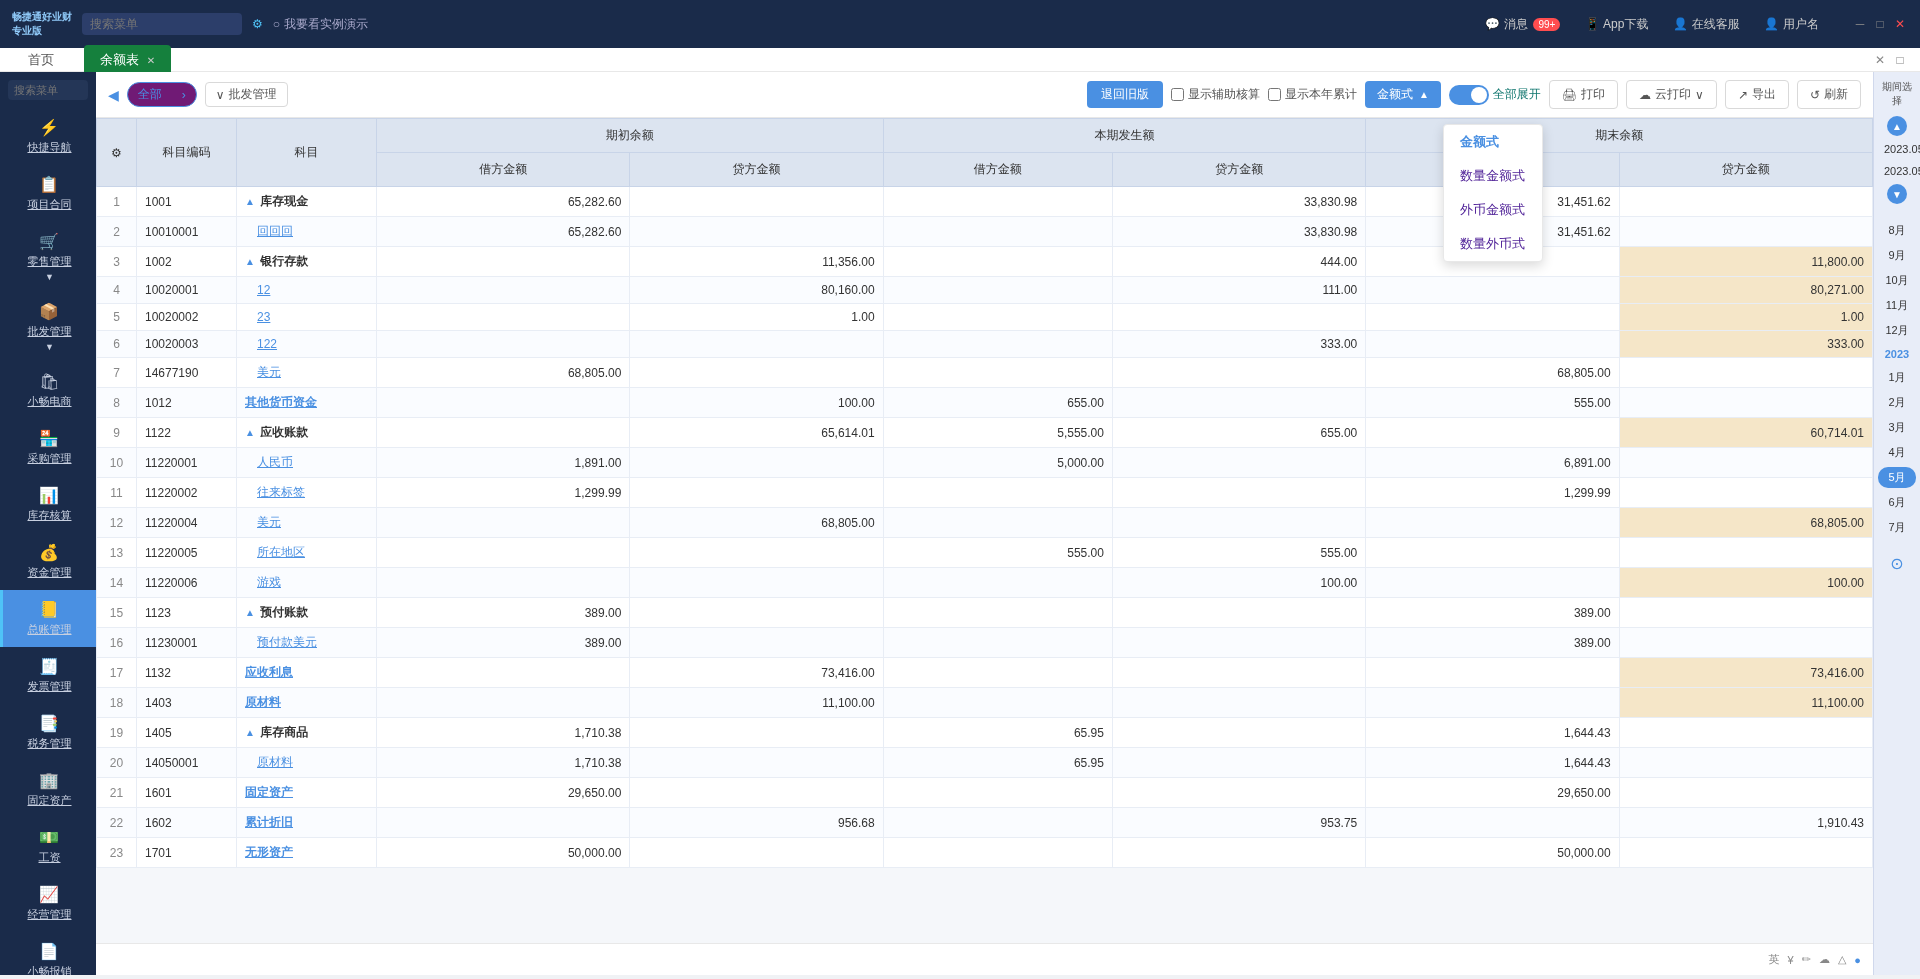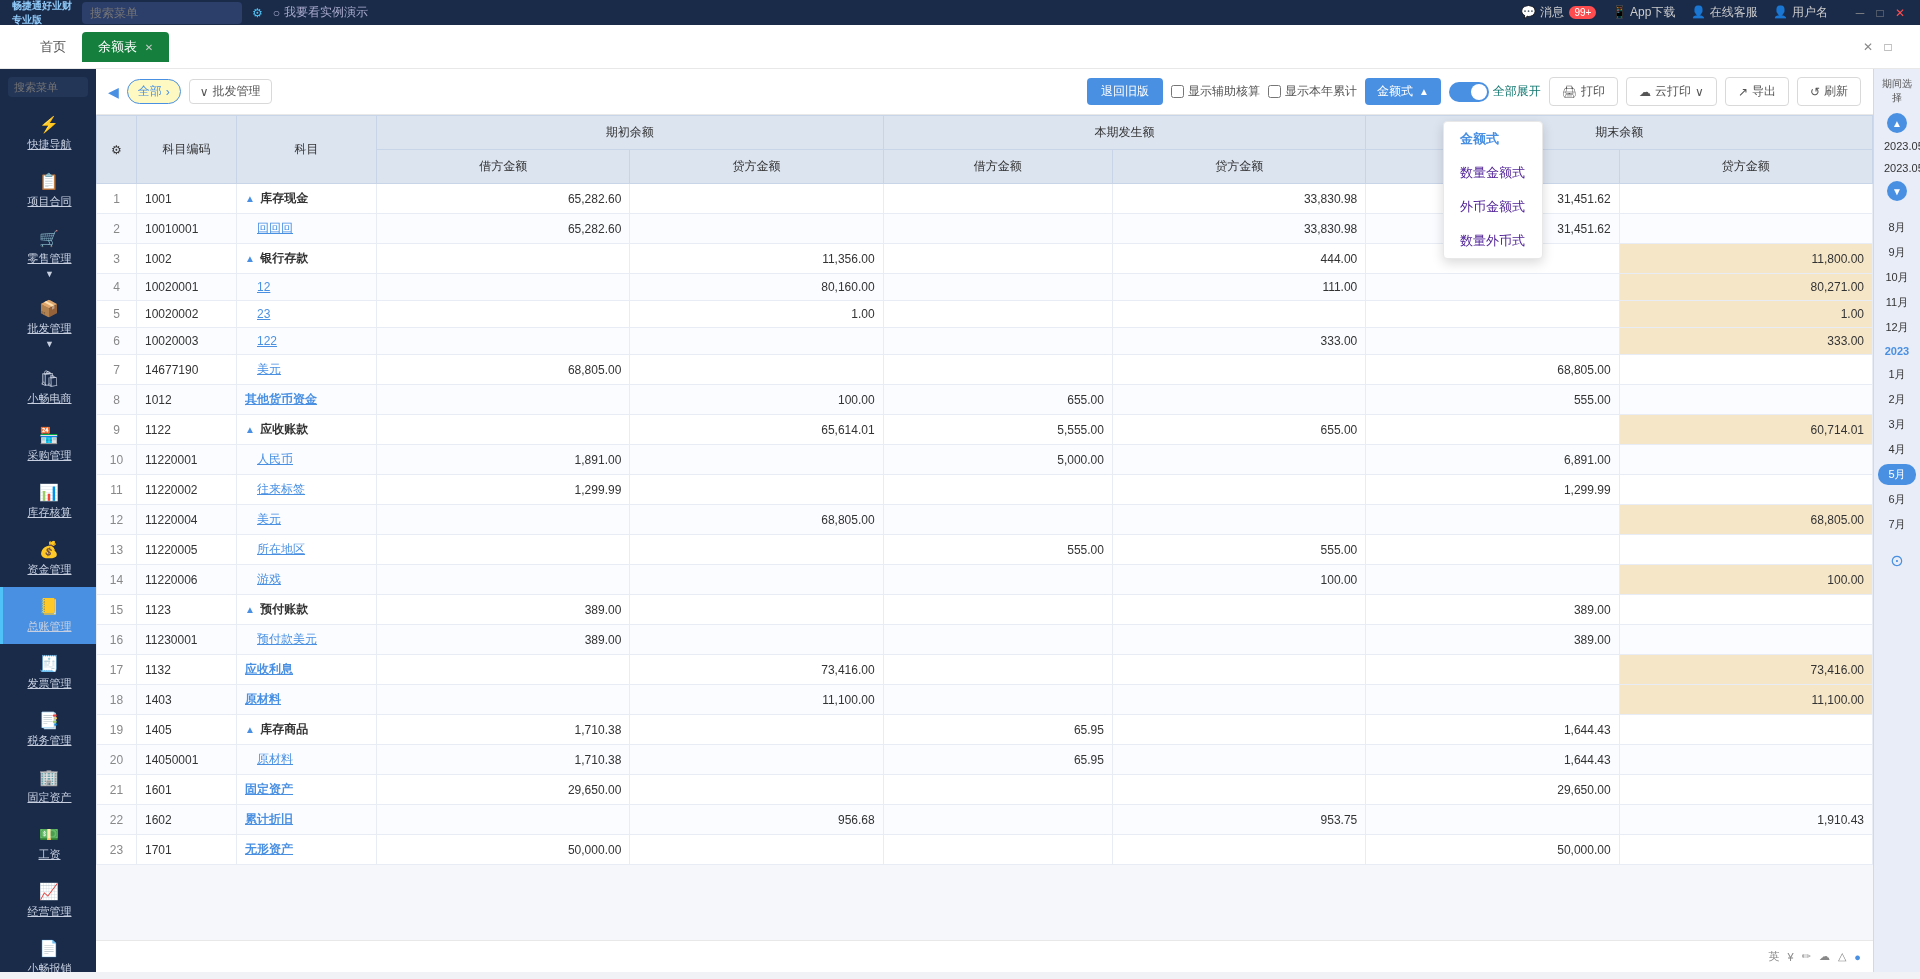--- a/index.html
+++ b/index.html
@@ -1,43 +1,43 @@
 <!DOCTYPE html>
 <html><head>
   <meta charset="utf-8">
   <style>
     * { box-sizing: border-box; margin: 0; padding: 0; }
     body { font-family: 'Microsoft YaHei', Arial, sans-serif; font-size: 12px; background: #f0f2f5; color: #333; overflow: hidden; }
 
     
     .top-bar {
-      height: 25px;
+      height: 48px;
       background: #1a2b4a;
       display: flex;
       align-items: center;
       padding: 0 12px;
       justify-content: space-between;
       color: #fff;
     }
     .top-bar-left { display: flex; align-items: center; gap: 10px; }
     .top-bar-logo { font-size: 13px; font-weight: bold; color: #4fc3f7; }
     .top-bar-logo span { font-size: 10px; color: #90caf9; display: block; }
     .top-bar-search { background: #2c3e6a; border: none; border-radius: 4px; color: #fff; padding: 4px 24px 4px 8px; font-size: 12px; width: 160px; }
-    .top-bar-right { display: flex; align-items: center; gap: 16px; font-size: 12px; color: #ccc; }
+    .top-bar-right { display: flex; align-items: center; gap: 25px; font-size: 12px; color: #ccc; }
     .top-bar-right .badge { background: #ff4d4f; color: #fff; border-radius: 8px; padding: 1px 5px; font-size: 10px; margin-left: 2px; }
 
     
     .tab-bar {
-      height: 44px;
+      height: 24px;
       background: #fff;
       display: flex;
       align-items: center;
-      padding: 0 24px;
+      padding: 0 12px;
       border-bottom: 1px solid #e8e8e8;
-      gap: 0;
+      gap: 14px;
     }
     .tab-item {
       padding: 6px 16px;
       cursor: pointer;
       border-radius: 4px 4px 0 0;
       font-size: 13px;
       color: #555;
     }
     .tab-item.active {
       background: #15803d;
@@ -92,22 +92,22 @@
       background: #fff;
       display: flex;
       align-items: center;
       gap: 8px;
       border-bottom: 1px solid #e8e8e8;
       flex-wrap: wrap;
     }
     .toolbar-left { display: flex; align-items: center; gap: 8px; flex: 1; }
     .toolbar-right { display: flex; align-items: center; gap: 8px; }
     .filter-tag {
-      display: flex; align-items: center; gap: 4px;
-      background: #fef9c3; border: 1px solid #4a90e2; border-radius: 14px;
+      display: flex; align-items: center; gap: 20px;
+      background: #701a75; border: 1px solid #4a90e2; border-radius: 14px;
       padding: 3px 10px; font-size: 12px; color: #4a90e2; cursor: pointer;
     }
     .filter-tag .arrow { color: #4a90e2; }
     .expand-btn {
       display: flex; align-items: center; gap: 4px;
       border: 1px solid #d9d9d9; border-radius: 4px;
       padding: 3px 10px; font-size: 12px; color: #555; cursor: pointer; background: #fff;
     }
     .btn-primary {
       background: #4a90e2; color: #fff; border: none; border-radius: 4px;

